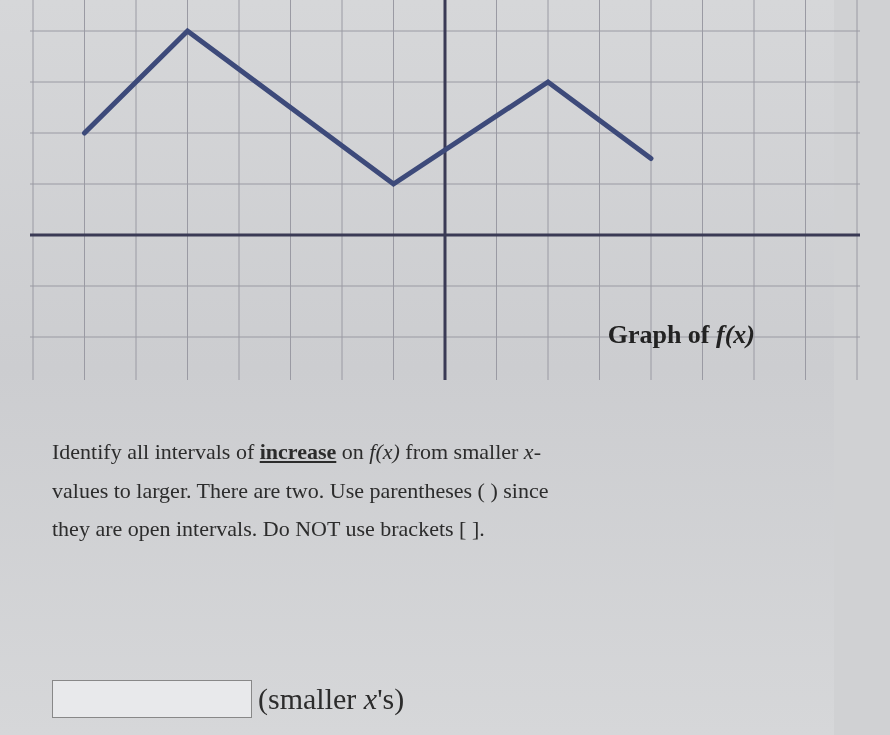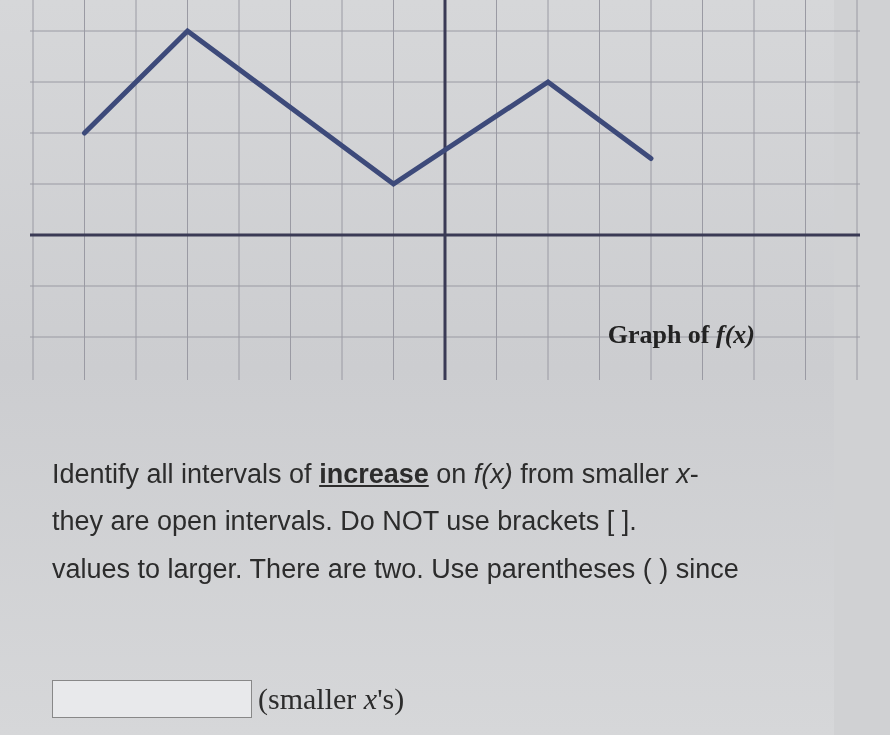--- a/index.html
+++ b/index.html
@@ -33,26 +33,26 @@
     font-weight: bold;
     color: #222;
     font-family: 'Times New Roman', serif;
   }
   .graph-label .fx {
     font-style: italic;
   }
   .text-block {
     position: absolute;
     left: 52px;
-    top: 451px;
+    top: 433px;
     width: 800px;
-    font-size: 27px;
+    font-size: 22px;
     line-height: 1.75;
     color: #2c2c2c;
-    font-family: Liberation Sans, sans-serif;
+    font-family: Liberation Serif, serif;
   }
   .text-block .underline {
     text-decoration: underline;
     font-weight: bold;
   }
   .text-block .ital {
     font-style: italic;
   }
   .answer-row {
     position: absolute;
@@ -127,22 +127,22 @@
     </svg>
     <div class="graph-label">
       <span>Graph of </span><span class="fx">f(x)</span>
     </div>
   </div>
 
   <div class="text-block">
     <div>
       <span>Identify all intervals of </span><span class="underline">increase</span><span> on  </span><span class="ital">f(x)</span><span> from smaller </span><span class="ital">x</span><span>-</span>
     </div>
+    <div>values to larger. There are two. Use parentheses ( ) since</div>
     <div>they are open intervals. Do NOT use brackets [ ].</div>
-    <div>values to larger. There are two. Use parentheses ( ) since</div>
   </div>
 
   <div class="answer-row">
     <input class="answer-box" type="text" value="" style="">
     <span class="answer-label">
       <span>(smaller </span><span class="ital">x</span><span>'s)</span>
     </span>
   </div>
 
 </div>

